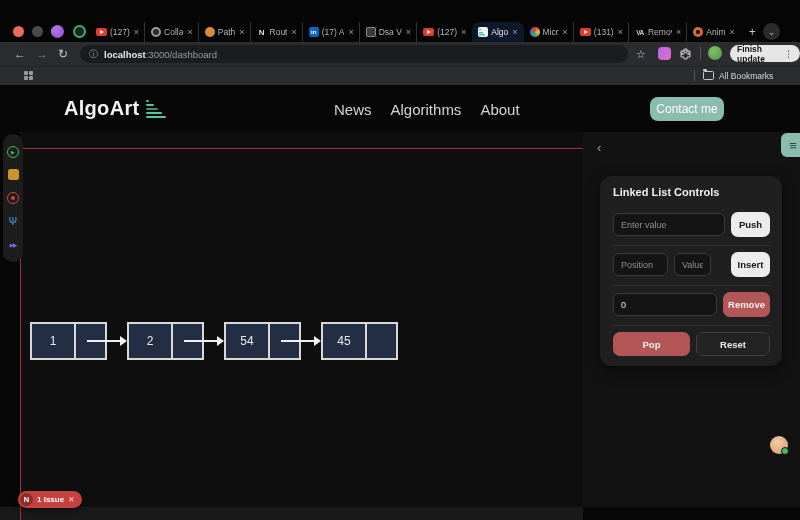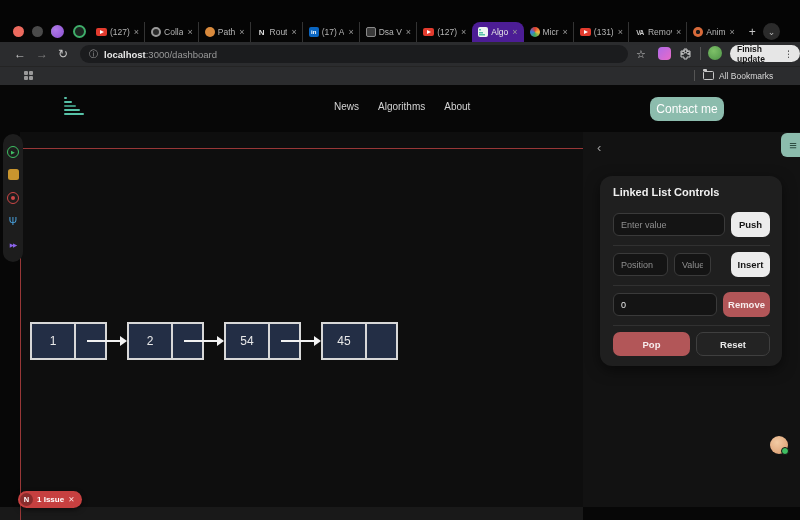--- a/index.html
+++ b/index.html
@@ -13,21 +13,21 @@
   .tl-close { background:#ec6a5e; } .tl-min { background:#4a4a4a; } .tl-max { background:#62c554; }
   .profile-dot { position:absolute; left:51px; top:25px; width:13px; height:13px; border-radius:50%;
     background:radial-gradient(circle at 35% 35%, #b07ae8, #8a4fd0); }
   .pinned-dot { position:absolute; left:73px; top:25px; width:13px; height:13px; border-radius:50%;
     background:#1c2420; border:2px solid #3fae6a; }
   .tabs { position:absolute; left:90px; top:22px; height:20px; display:flex; align-items:center; }
   .tab { display:flex; align-items:center; gap:3px; height:20px; padding:0 6px; color:#b5b5b5;
     font-size:8.5px; white-space:nowrap; }
   .tab + .tab { box-shadow:-1px 0 0 #333; }
   .tab.active, .tab.active + .tab { box-shadow:none; }
-  .tab.active { background:#4c1d95; border-radius:8px 8px 0 0; color:#e9e9e9; }
+  .tab.active { background:#0f172a; border-radius:8px 8px 0 0; color:#e9e9e9; }
   .tab-label { max-width:24px; overflow:hidden; }
   .tab-close { color:#9a9a9a; font-size:9px; margin-left:1px; }
   .new-tab { color:#c8c8c8; font-size:12px; margin-left:8px; }
   .tab-overflow { position:absolute; left:763px; top:23px; width:17px; height:17px; border-radius:50%;
     background:#2b2b2b; color:#bbb; font-size:9px; display:flex; align-items:center; justify-content:center; }
 
   .fav { width:10px; height:10px; flex:none; display:flex; align-items:center; justify-content:center; position:relative; }
   .fav-youtube { width:11px; height:8px; border-radius:2px; background:#e33b2e; }
   .fav-youtube::after { content:''; position:absolute; left:4px; top:2px;
     border-left:4px solid #fff; border-top:2px solid transparent; border-bottom:2px solid transparent; }
@@ -81,21 +81,21 @@
   .logo { position:absolute; left:64px; top:12px; display:flex; align-items:center; gap:7px; }
   .logo-text { color:#f2f2f2; font-size:20px; font-weight:bold; letter-spacing:0.3px; }
   .logo-bars { width:20px; height:18px; position:relative; }
   .logo-bars i { position:absolute; left:0; height:2px; background:#57c2a7; border-radius:1px; }
   .logo-bars i:nth-child(1){ top:0; width:3px; }
   .logo-bars i:nth-child(2){ top:4px; width:8px; }
   .logo-bars i:nth-child(3){ top:8px; width:12px; background:#3d8f7b; }
   .logo-bars i:nth-child(4){ top:12px; width:16px; }
   .logo-bars i:nth-child(5){ top:16px; width:20px; }
   .app-nav { position:absolute; left:334px; top:16px; display:flex; gap:19px; }
-  .app-nav span { color:#d4d4d4; font-size:10px; }
+  .app-nav span { color:#d4d4d4; font-size:15px; }
   .contact-btn { position:absolute; left:650px; top:12px; width:74px; height:24px; border-radius:8px;
     background:#8cbcad; color:#fdfdfd; font-size:12px; display:flex; align-items:center; justify-content:center; }
 
   
   .canvas { position:absolute; left:20px; top:132px; width:563px; height:375px; background:#0e0e0e; }
   .red-h { position:absolute; left:20px; top:148px; width:563px; height:1px; background:#983737; z-index:4; }
   .red-v { position:absolute; left:20px; top:148px; width:1px; height:372px; background:#983737; z-index:4; }
 
   .tool-rail { position:absolute; left:3px; top:134px; width:20px; height:128px; background:#1d1d1d;
     border-radius:10px; display:flex; flex-direction:column; align-items:center; justify-content:space-evenly; z-index:5; }
@@ -266,20 +266,21 @@
       <i></i>
       <i></i>
       <i></i>
     </span>
   <span class="bm-sep"></span>
   <span class="bm-folder"></span>
   <span class="bm-label">All Bookmarks</span>
 
   <div class="app-header">
     <div class="logo">
+      <span class="logo-text">AlgoArt</span>
       <span class="logo-bars">
           <i></i>
           <i></i>
           <i></i>
           <i></i>
           <i></i>
         </span>
     </div>
     <div class="app-nav">
       <span>News</span>

